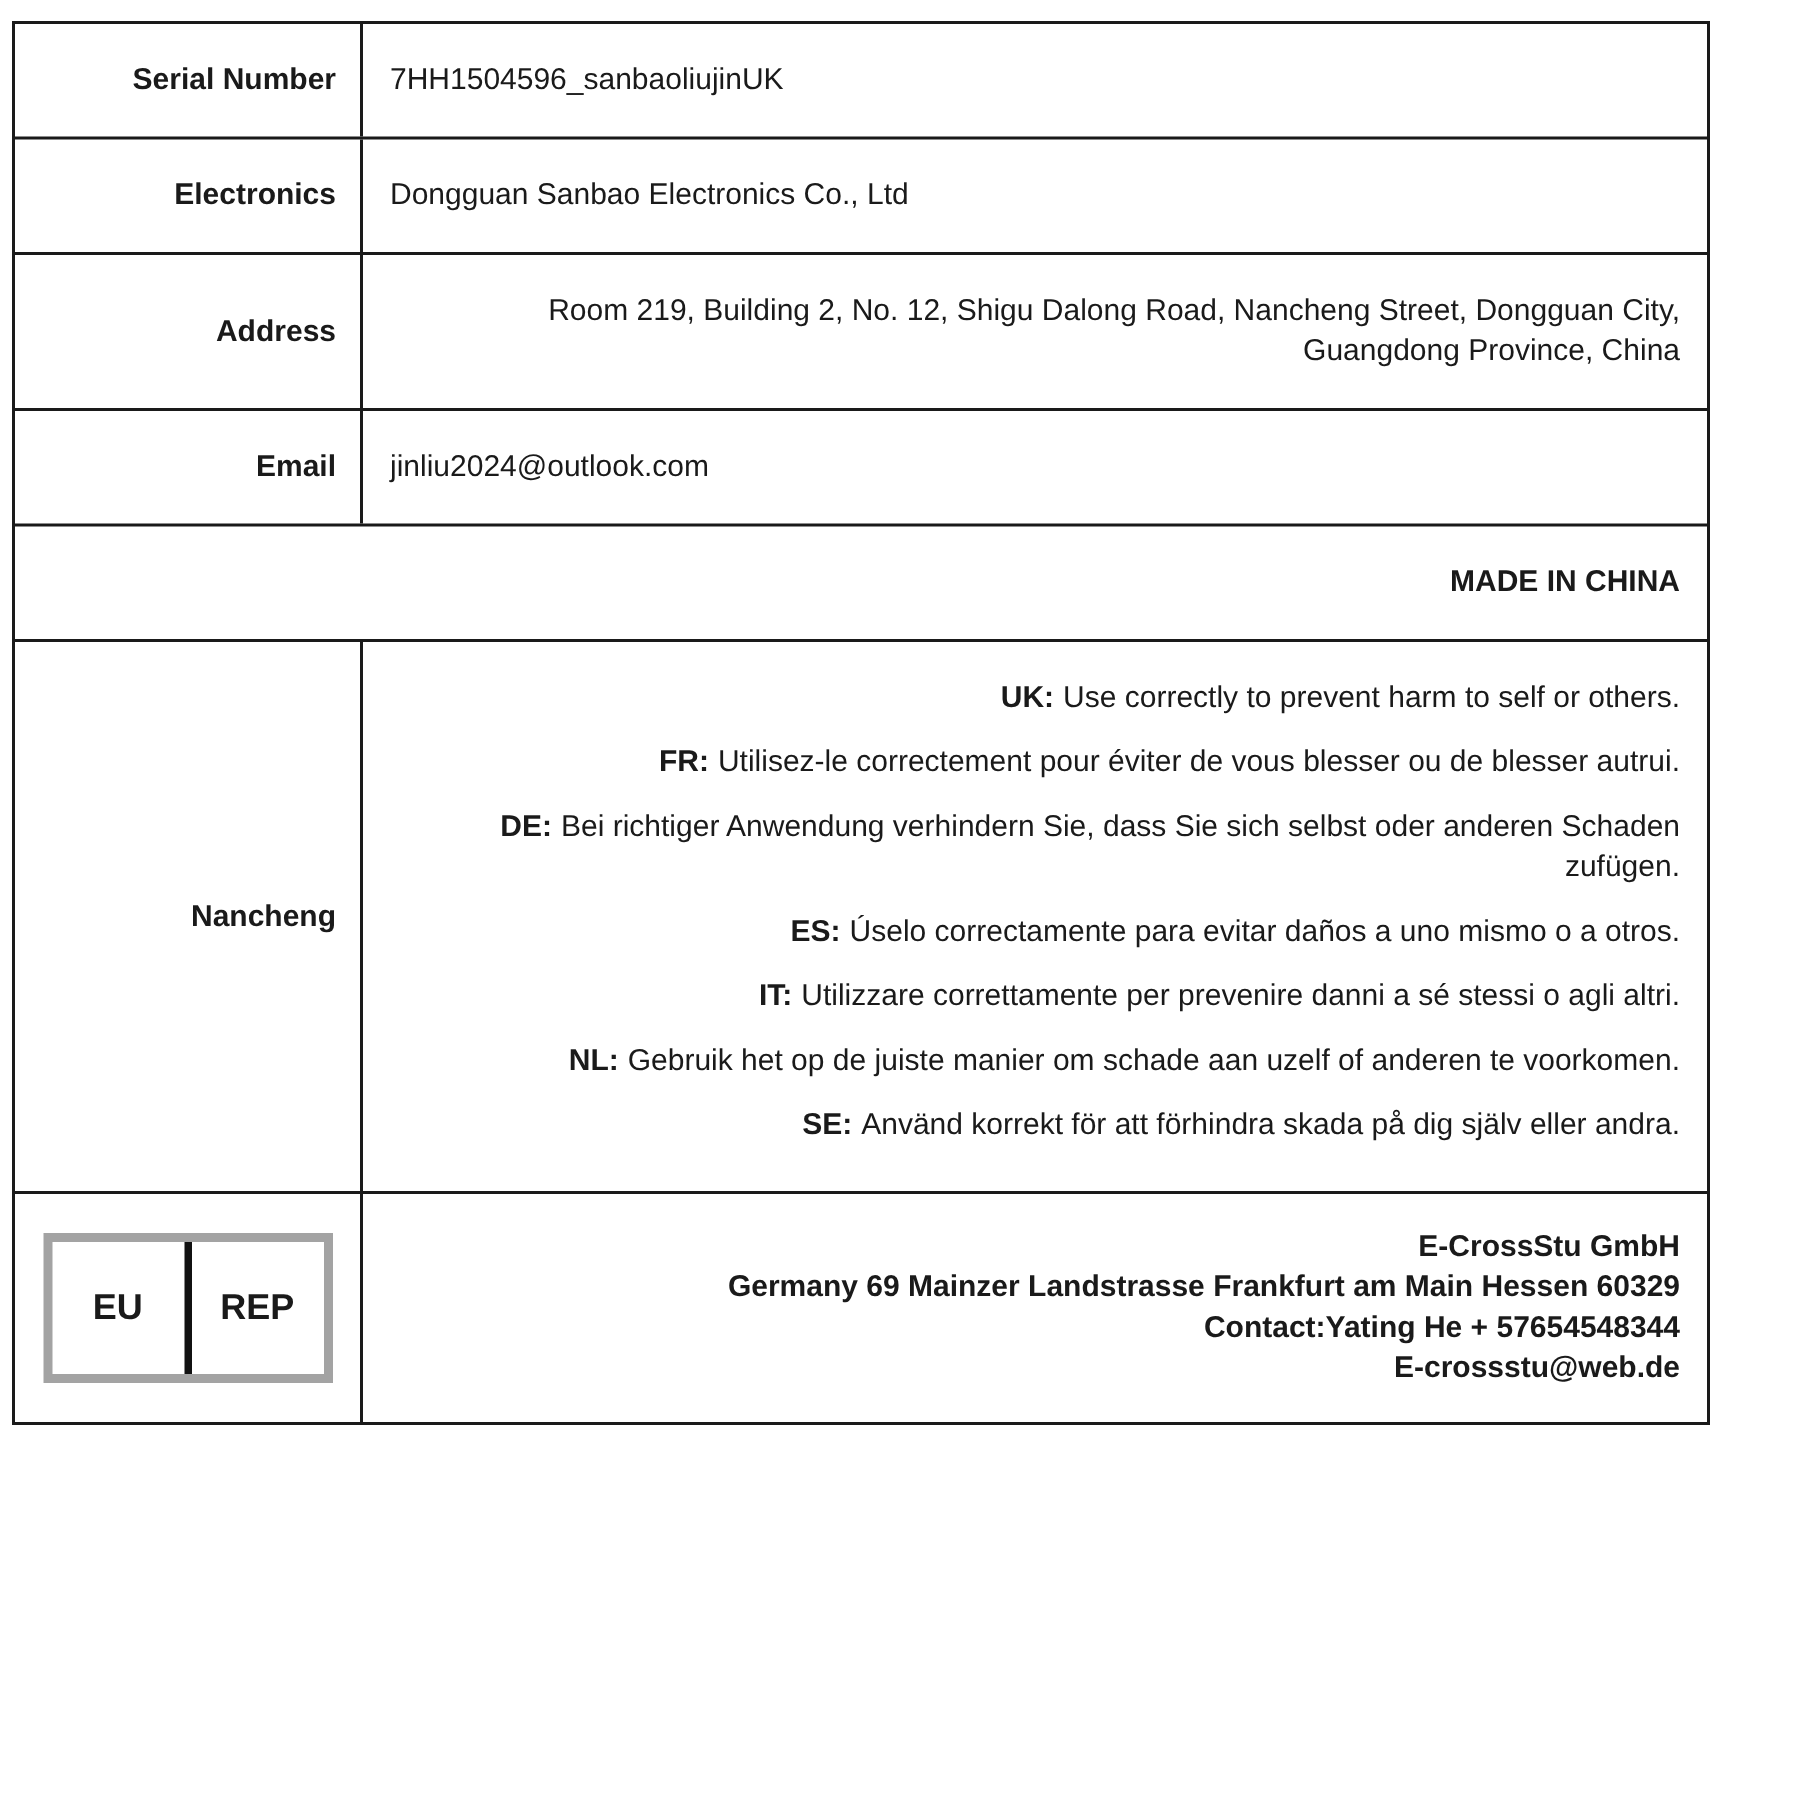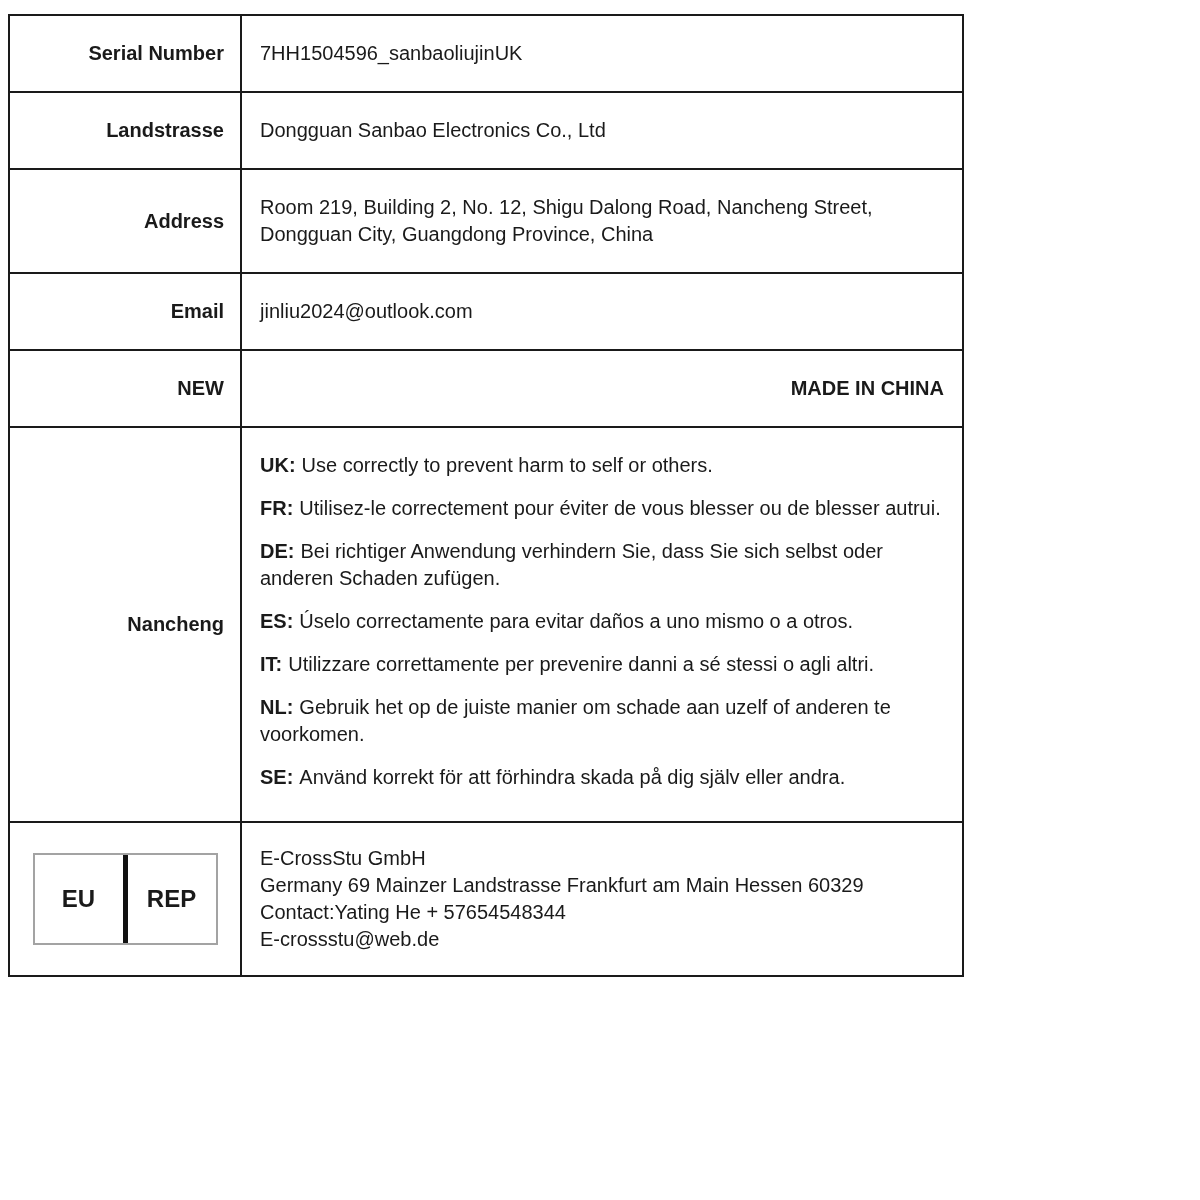--- a/index.html
+++ b/index.html
@@ -8,24 +8,25 @@
     background: #ffffff;
     width: 1200px;
     height: 1200px;
     font-family: "Liberation Sans", sans-serif;
     color: #1a1a1a;
   }
   .label-table {
     position: absolute;
     left: 8px;
     top: 14px;
-    width: 956px;
+    width: 1132px;
     border: 2px solid #1a1a1a;
     box-sizing: border-box;
     background: #fff;
+    text-align: right;
   }
   .row {
     display: flex;
     border-bottom: 2px solid #1a1a1a;
   }
   .row:last-child { border-bottom: none; }
   .label-cell {
     flex: 0 0 232px;
     width: 232px;
     border-right: 2px solid #1a1a1a;
@@ -72,21 +73,21 @@
     width: 232px;
     border-right: 2px solid #1a1a1a;
     box-sizing: border-box;
     display: flex;
     align-items: center;
     justify-content: center;
     min-height: 148px;
   }
   .eurep-symbol {
     display: flex;
-    border: 2px solid #a3a3a3;
+    border: 6px solid #a3a3a3;
     background: #fff;
   }
   .eurep-box {
     width: 88px;
     height: 88px;
     display: flex;
     align-items: center;
     justify-content: center;
     font-weight: bold;
     font-size: 24px;
@@ -96,50 +97,50 @@
   }
   .eurep-text-cell {
     flex: 1;
     box-sizing: border-box;
     display: flex;
     flex-direction: column;
     justify-content: center;
     padding: 22px 18px;
     font-size: 20px;
     line-height: 1.35;
+    font-weight: bold;
   }
   .eurep-text-cell div { margin: 0; }
 </style>
 </head>
 <body>
 
 <div class="label-table">
 
   <div class="row">
     <div class="label-cell h60">Serial Number</div>
     <div class="value-cell h60">7HH1504596_sanbaoliujinUK</div>
   </div>
 
   <div class="row">
-    <div class="label-cell h60">Landstrasse</div>
+    <div class="label-cell h60">Electronics</div>
     <div class="value-cell h60">Dongguan Sanbao Electronics Co., Ltd</div>
   </div>
 
   <div class="row">
     <div class="label-cell h88">Address</div>
     <div class="value-cell h88">Room 219, Building 2, No. 12, Shigu Dalong Road, Nancheng Street, Dongguan City, Guangdong Province, China</div>
   </div>
 
   <div class="row">
     <div class="label-cell h58">Email</div>
     <div class="value-cell h58">jinliu2024@outlook.com</div>
   </div>
 
   <div class="row">
-    <div class="label-cell h58">NEW</div>
     <div class="value-cell value-right h58">MADE IN CHINA</div>
   </div>
 
   <div class="row">
     <div class="label-cell">Nancheng</div>
     <div class="value-cell warning-cell">
       <p><span class="w-code">UK:</span><span>Use correctly to prevent harm to self or others.</span></p>
       <p><span class="w-code">FR:</span><span>Utilisez-le correctement pour éviter de vous blesser ou de blesser autrui.</span></p>
       <p><span class="w-code">DE:</span><span>Bei richtiger Anwendung verhindern Sie, dass Sie sich selbst oder anderen Schaden zufügen.</span></p>
       <p><span class="w-code">ES:</span><span>Úselo correctamente para evitar daños a uno mismo o a otros.</span></p>

